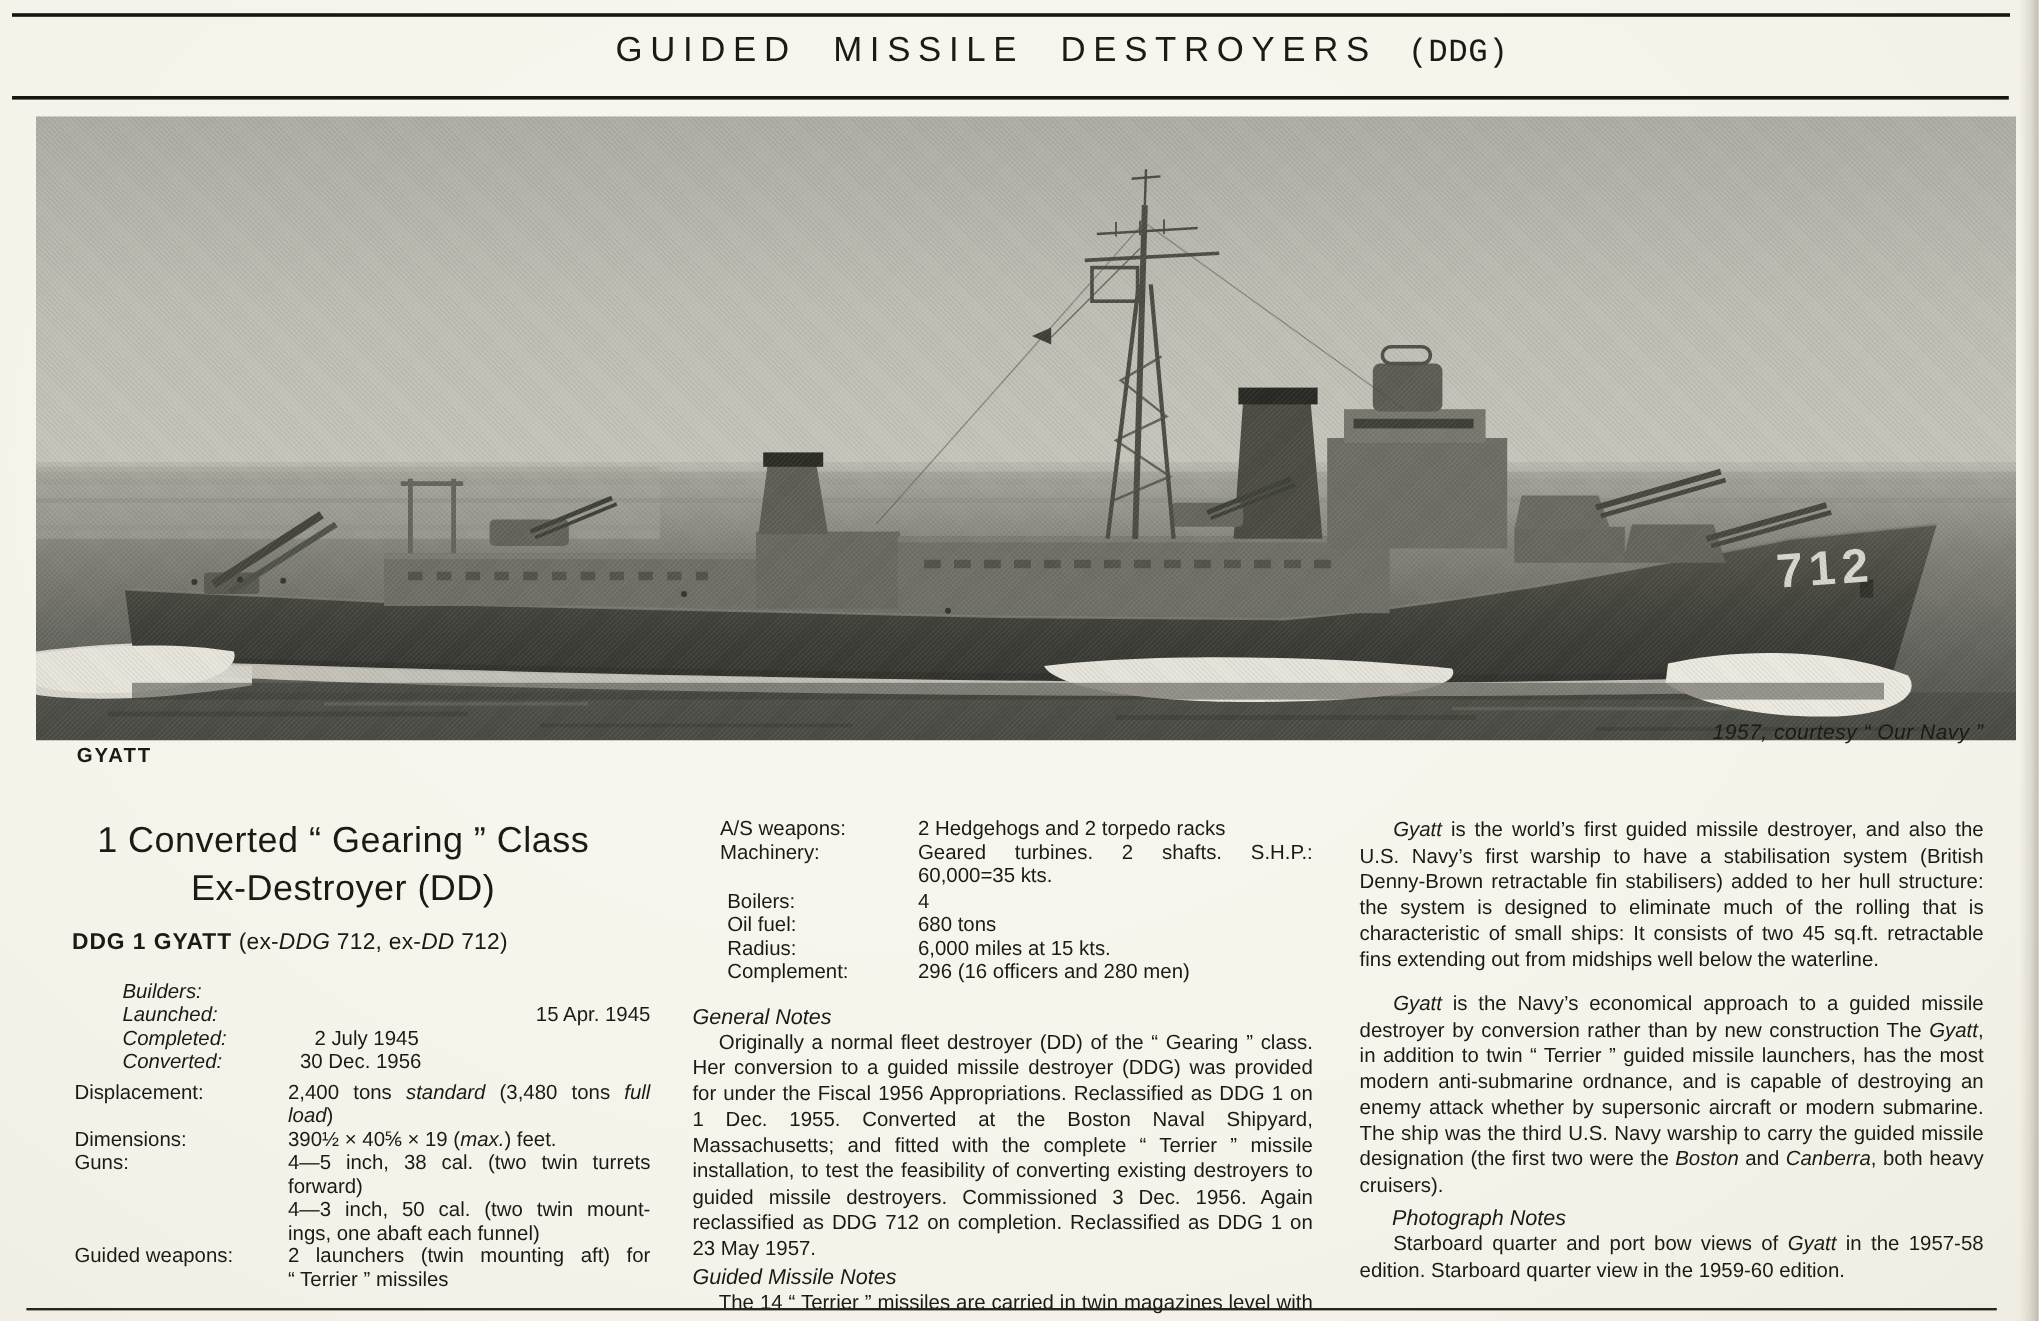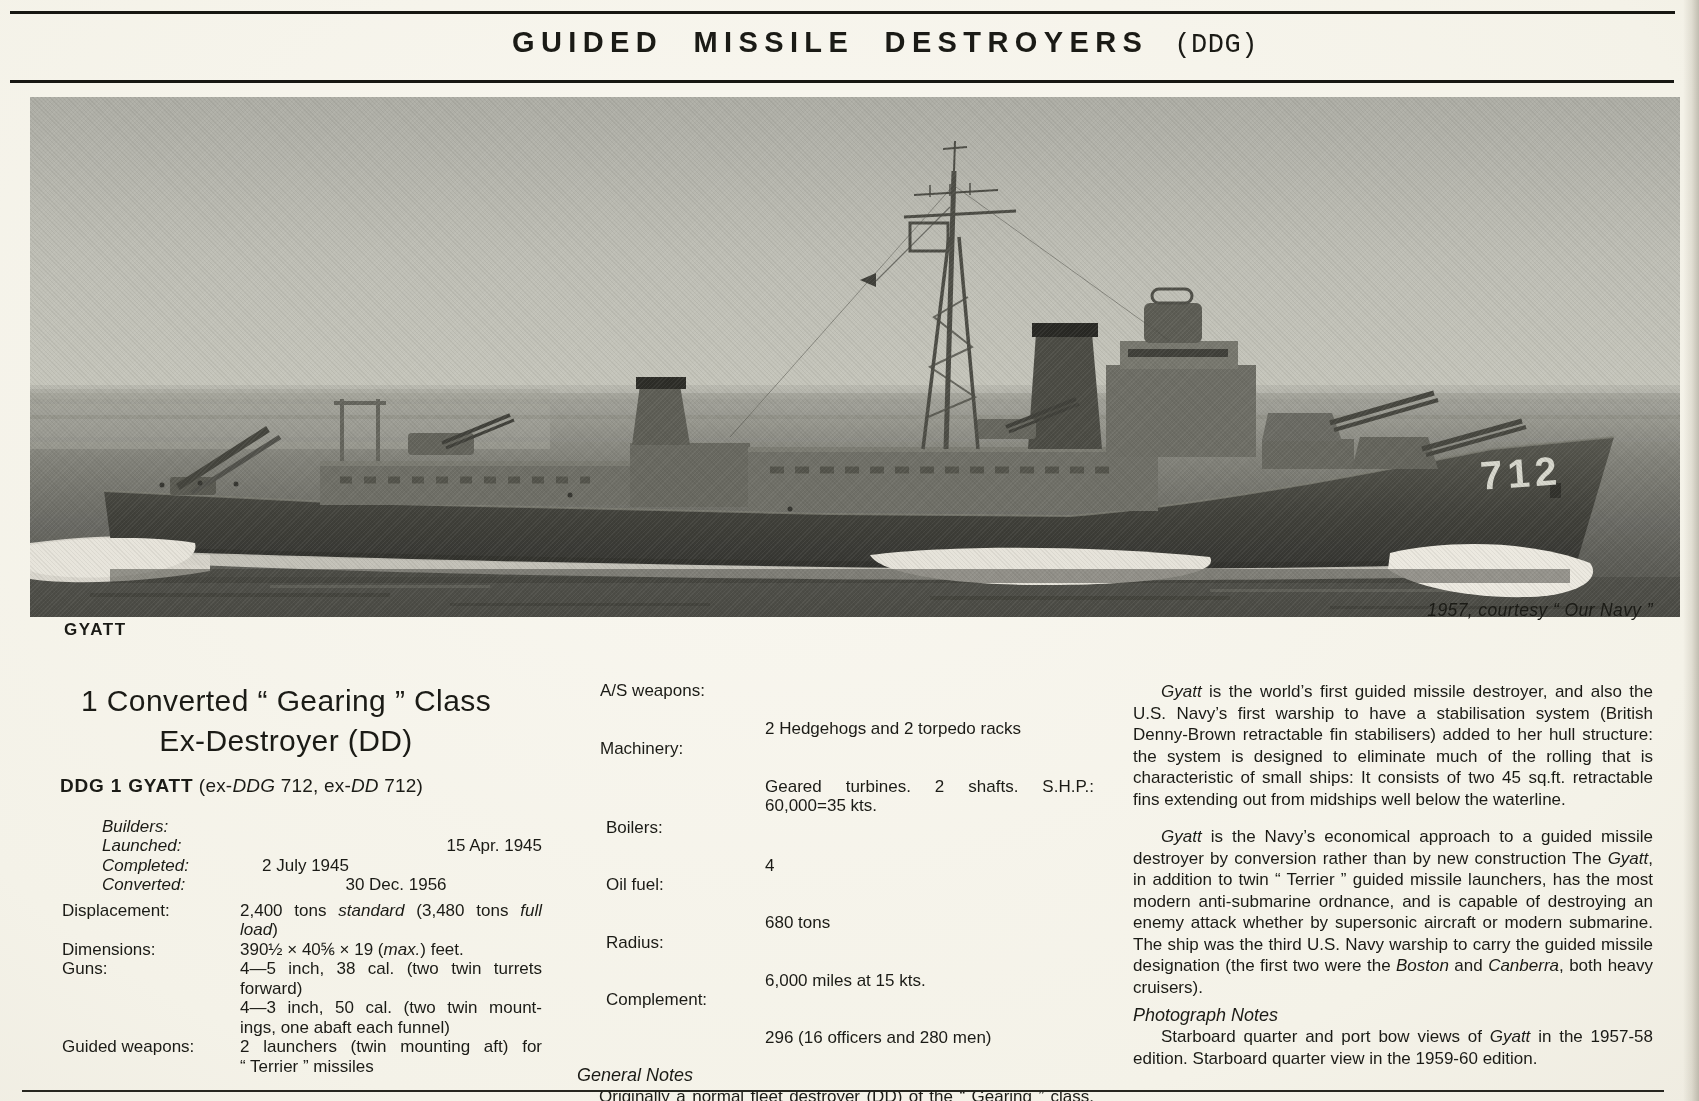--- a/index.html
+++ b/index.html
@@ -6,21 +6,21 @@
   .page{
     position:relative;width:1699px;height:1101px;overflow:hidden;
     background:radial-gradient(ellipse at 45% 35%, #f9f7f0 0%, #f4f2e8 75%, #efece1 100%);
     font-family:"Liberation Sans", sans-serif;color:#1b1b16;
   }
   .rule{position:absolute;background:#171712;}
   .rule-top{left:10px;top:11px;width:1665px;height:3px;}
   .rule-mid{left:10px;top:80px;width:1664px;height:3px;}
   .rule-bottom{left:22px;top:1090px;width:1642px;height:2px;background:#26261f;}
   .masthead{position:absolute;left:60px;top:26px;width:1650px;text-align:center;white-space:nowrap;}
-  .title{font-size:29px;font-weight:bold;letter-spacing:0.22em;word-spacing:0.55em;}
+  .title{font-size:29px;font-weight:normal;letter-spacing:0.22em;word-spacing:0.55em;}
   .title-suffix{font-size:27px;font-weight:400;letter-spacing:0.02em;margin-left:26px;font-family:Liberation Mono, monospace;}
 
   .photo{position:absolute;left:30px;top:97px;width:1650px;height:520px;margin:0;background:#bdbdb5;overflow:hidden;}
   .photo svg{position:absolute;left:0;top:0;filter:blur(0.4px) contrast(0.98);}
   .grain{position:absolute;inset:0;pointer-events:none;
     background-image:
       repeating-linear-gradient(45deg, rgba(25,25,18,0.06) 0 1px, transparent 1px 3px),
       repeating-linear-gradient(-45deg, rgba(252,252,244,0.06) 0 1px, transparent 1px 3px);}
   .caption-left{position:absolute;left:64px;top:620px;font-size:17px;font-weight:bold;letter-spacing:1.6px;}
   .caption-right{position:absolute;right:46px;top:600px;font-size:17.5px;font-style:italic;letter-spacing:0.4px;}
@@ -35,31 +35,31 @@
   .class-heading{text-align:center;font-size:30px;line-height:40px;font-weight:400;letter-spacing:0.4px;padding-right:26px;}
   .designation{margin-top:14px;font-size:19px;padding-left:4px;letter-spacing:0.2px;}
   .designation .bold{letter-spacing:0.8px;}
 
   .spec-table{margin-top:20px;line-height:19.5px;}
   .spec-row{display:flex;}
   .spec-label{flex:none;width:184px;padding-left:6px;box-sizing:border-box;}
   .lbl-deep{padding-left:46px;}
   .spec-value{flex:1;}
   .jl{text-align:justify;text-align-last:justify;}
-  .pad14{padding-left:14px;text-align:right;} .pad22{padding-left:22px;} .pad10{padding-left:10px;text-align:center;}
+  .pad14{padding-left:14px;text-align:right;} .pad22{padding-left:22px;} .pad10{padding-left:10px;}
   .gap6{height:6px;} .gap2{height:2px;}
 
   .mid-table{line-height:19.5px;}
   .mid-row{display:flex;}
   .mid-label{flex:none;width:188px;padding-left:23px;box-sizing:border-box;}
   .mid-label.deep{padding-left:29px;}
-  .mid-value{flex:1;margin-top:38px;}
+  .mid-value{flex:1;}
 
   .note-head{font-style:italic;font-size:18px;line-height:21px;}
-  .mh1{margin-top:17px;} .mh2{margin-top:3px;} .mh3{margin-top:7px;}
+  .mh1{margin-top:17px;} .mh2{margin-top:3px;} .mh3{margin-top:7px;margin-left:27px;}
   .body-just{margin:0;text-align:justify;line-height:21.5px;}
   .ind22{text-indent:22px;} .ind28{text-indent:28px;}
   .pgap{margin-top:16px;}
 
   .page-edge{position:absolute;right:0;top:0;width:16px;height:1101px;
     background:linear-gradient(90deg, rgba(120,112,92,0) 0%, rgba(120,112,92,0.16) 55%, rgba(95,88,70,0.34) 100%);}
 </style>
 </head>
 <body>
 

